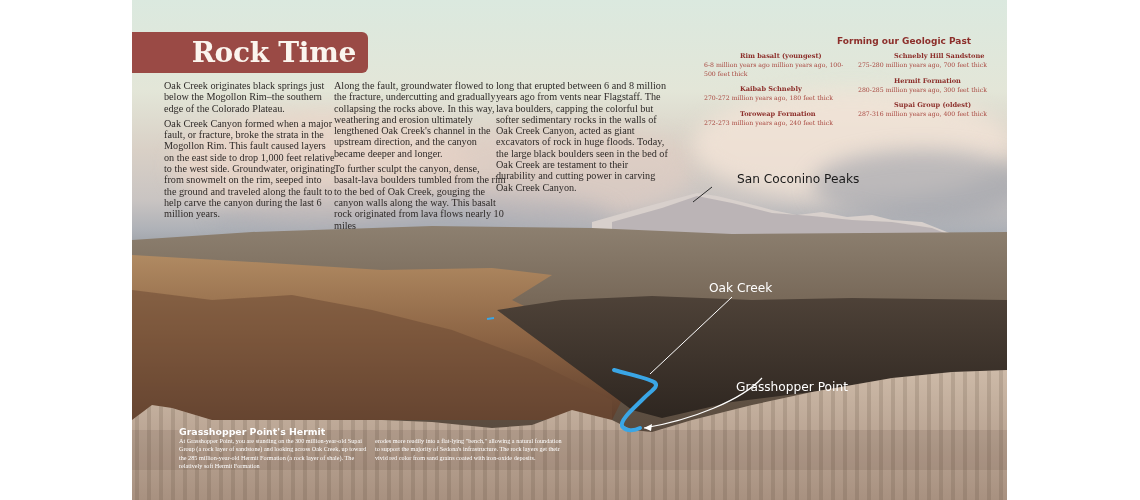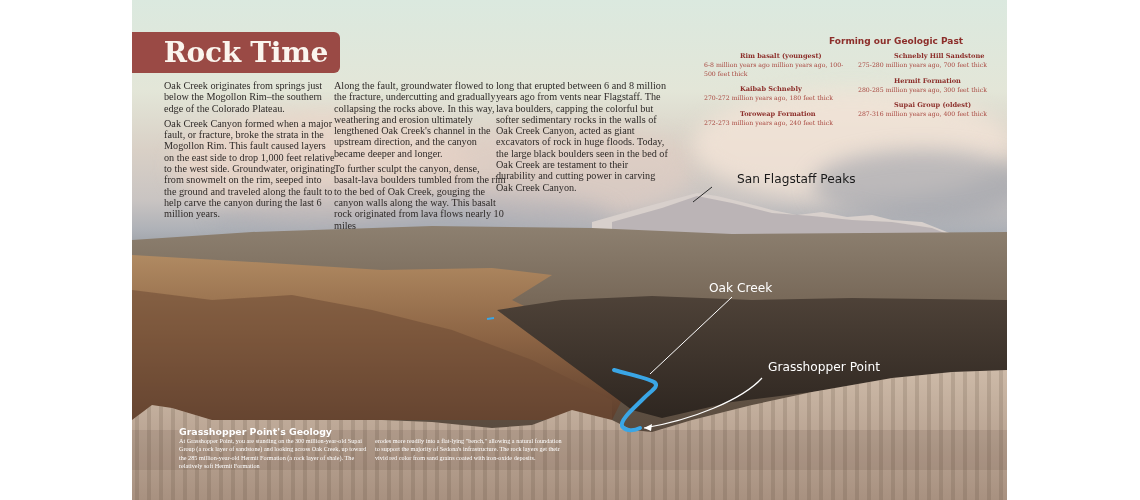--- a/index.html
+++ b/index.html
@@ -16,21 +16,21 @@
   .c2 { left: 300px; top: 120px; width: 260px; height: 100px; background: rgba(225,205,195,0.6); }
   .c3 { left: 560px; top: 90px; width: 320px; height: 110px; background: rgba(242,228,215,0.8); }
   .c4 { left: 680px; top: 150px; width: 220px; height: 70px; background: rgba(150,155,165,0.55); }
   .c5 { left: 80px; top: 190px; width: 400px; height: 50px; background: rgba(160,165,175,0.45); }
 
   
   .mountains { position: absolute; left: 0; top: 0; width: 875px; height: 500px; }
 
   
   .title-banner {
-    position: absolute; left: 0; top: 32px; width: 208px; height: 41px;
+    position: absolute; left: 0; top: 32px; width: 236px; height: 41px;
     background: #9a4a45; border-radius: 0 6px 6px 0;
     display: flex; align-items: center; justify-content: flex-end; padding-right: 12px;
   }
   .title-banner span {
     font-family: "DejaVu Serif", serif; font-weight: bold; font-size: 28px; color: #fbf5ee; letter-spacing: -0.3px;
   }
 
   .body-col {
     position: absolute; top: 80px; width: 172px;
     font-family: "Liberation Serif", serif; font-size: 10.2px; line-height: 11.3px; color: #2e2a28;
@@ -49,21 +49,21 @@
   .geo-list.right { left: 726px; }
   .geo-item { margin-bottom: 7px; }
   .geo-name { font-size: 6.6px; font-weight: bold; color: #8c2e2a; line-height: 9px; padding-left: 36px; }
   .geo-desc { font-size: 6.2px; color: #a8473f; line-height: 8.5px; }
 
   .label {
     position: absolute; font-family: "DejaVu Sans", sans-serif; font-size: 12.2px; white-space: nowrap;
   }
   .lbl-sf { left: 605px; top: 172px; color: #1a1a1a; }
   .lbl-oak { left: 577px; top: 281px; color: #ffffff; }
-  .lbl-gh { left: 604px; top: 360px; color: #ffffff; margin-left: 32px; }
+  .lbl-gh { left: 604px; top: 380px; color: #ffffff; }
 
   .bottom-title {
     position: absolute; left: 47px; top: 426px;
     font-family: "DejaVu Sans", sans-serif; font-weight: bold; font-size: 9.4px; color: #ffffff;
   }
   .bottom-col {
     position: absolute; top: 437px; width: 188px;
     font-family: "Liberation Serif", serif; font-size: 6.2px; line-height: 8.3px; color: #ffffff;
   }
   .bc1 { left: 47px; }
@@ -126,33 +126,33 @@
     <line x1="600" y1="297" x2="518" y2="374" stroke="#ffffff" stroke-width="1"></line>
     <path d="M630 378 C610 400, 560 420, 512 428" stroke="#ffffff" stroke-width="1.2" fill="none"></path>
     <path d="M512 428 L520 424 L519 431 Z" fill="#ffffff"></path>
   </svg>
 
   <div class="title-banner">
     <span>Rock Time</span>
   </div>
 
   <div class="body-col col1">
-    <p>Oak Creek originates from springs just below the Mogollon Rim–the southern edge of the Colorado Plateau.</p>
+    <p>Oak Creek originates black springs just below the Mogollon Rim–the southern edge of the Colorado Plateau.</p>
     <p>Oak Creek Canyon formed when a major fault, or fracture, broke the strata in the Mogollon Rim. This fault caused layers on the east side to drop 1,000 feet relative to the west side. Groundwater, originating from snowmelt on the rim, seeped into the ground and traveled along the fault to help carve the canyon during the last 6 million years.</p>
   </div>
   <div class="body-col col2">
     <p>Along the fault, groundwater flowed to the fracture, undercutting and gradually collapsing the rocks above. In this way, weathering and erosion ultimately lengthened Oak Creek's channel in the upstream direction, and the canyon became deeper and longer.</p>
     <p>To further sculpt the canyon, dense, basalt-lava boulders tumbled from the rim to the bed of Oak Creek, gouging the canyon walls along the way. This basalt rock originated from lava flows nearly 10 miles</p>
   </div>
   <div class="body-col col3">
     <p>long that erupted between 6 and 8 million years ago from vents near Flagstaff. The lava boulders, capping the colorful but softer sedimentary rocks in the walls of Oak Creek Canyon, acted as giant excavators of rock in huge floods. Today, the large black boulders seen in the bed of Oak Creek are testament to their durability and cutting power in carving Oak Creek Canyon.</p>
   </div>
 
   <div class="geo-title">
-    <span style="position:absolute; left:0; transform:translateX(-1px);">Forming our Geologic Past</span>
+    <span style="position:absolute; left:8px; transform:translateX(-1px);">Forming our Geologic Past</span>
   </div>
 
   <div class="geo-list left">
     <div class="geo-item">
       <div class="geo-name">Rim basalt (youngest)</div>
       <div class="geo-desc">6-8 million years ago million years ago, 100-500 feet thick</div>
     </div>
     <div class="geo-item">
       <div class="geo-name">Kaibab Schnebly</div>
       <div class="geo-desc">270-272 million years ago, 180 feet thick</div>
@@ -171,20 +171,20 @@
     <div class="geo-item">
       <div class="geo-name">Hermit Formation</div>
       <div class="geo-desc">280-285 million years ago, 300 feet thick</div>
     </div>
     <div class="geo-item">
       <div class="geo-name">Supai Group (oldest)</div>
       <div class="geo-desc">287-316 million years ago, 400 feet thick</div>
     </div>
   </div>
 
-  <div class="label lbl-sf">San Flagstaff Peaks</div>
+  <div class="label lbl-sf">San Coconino Peaks</div>
   <div class="label lbl-oak">Oak Creek</div>
   <div class="label lbl-gh">Grasshopper Point</div>
 
-  <div class="bottom-title">Grasshopper Point's Geology</div>
+  <div class="bottom-title">Grasshopper Point's Hermit</div>
   <div class="bottom-col bc1">At Grasshopper Point, you are standing on the 300 million-year-old Supai Group (a rock layer of sandstone) and looking across Oak Creek, up toward the 285 million-year-old Hermit Formation (a rock layer of shale). The relatively soft Hermit Formation</div>
   <div class="bottom-col bc2">erodes more readily into a flat-lying "bench," allowing a natural foundation to support the majority of Sedona's infrastructure. The rock layers get their vivid red color from sand grains coated with iron-oxide deposits.</div>
 </div>
 
 </body></html>

